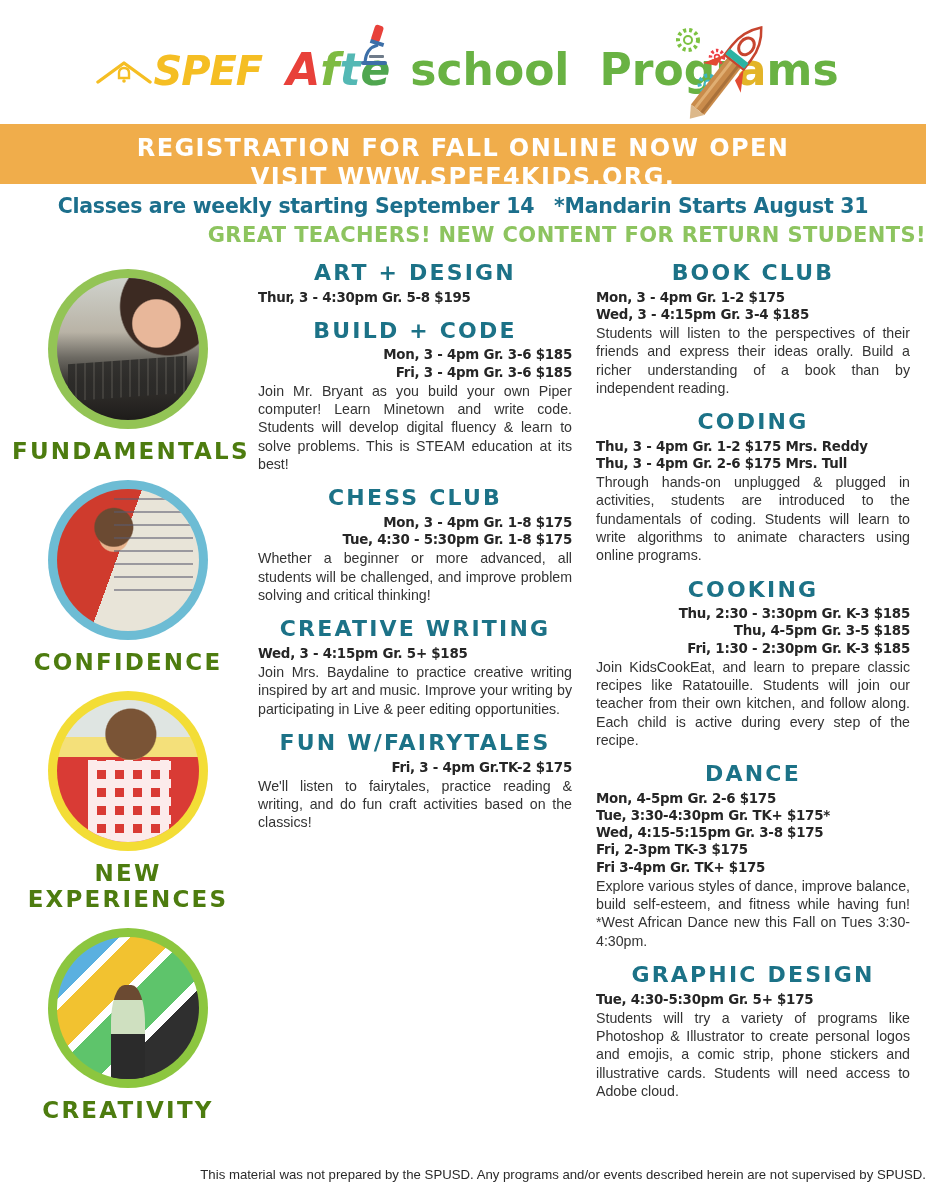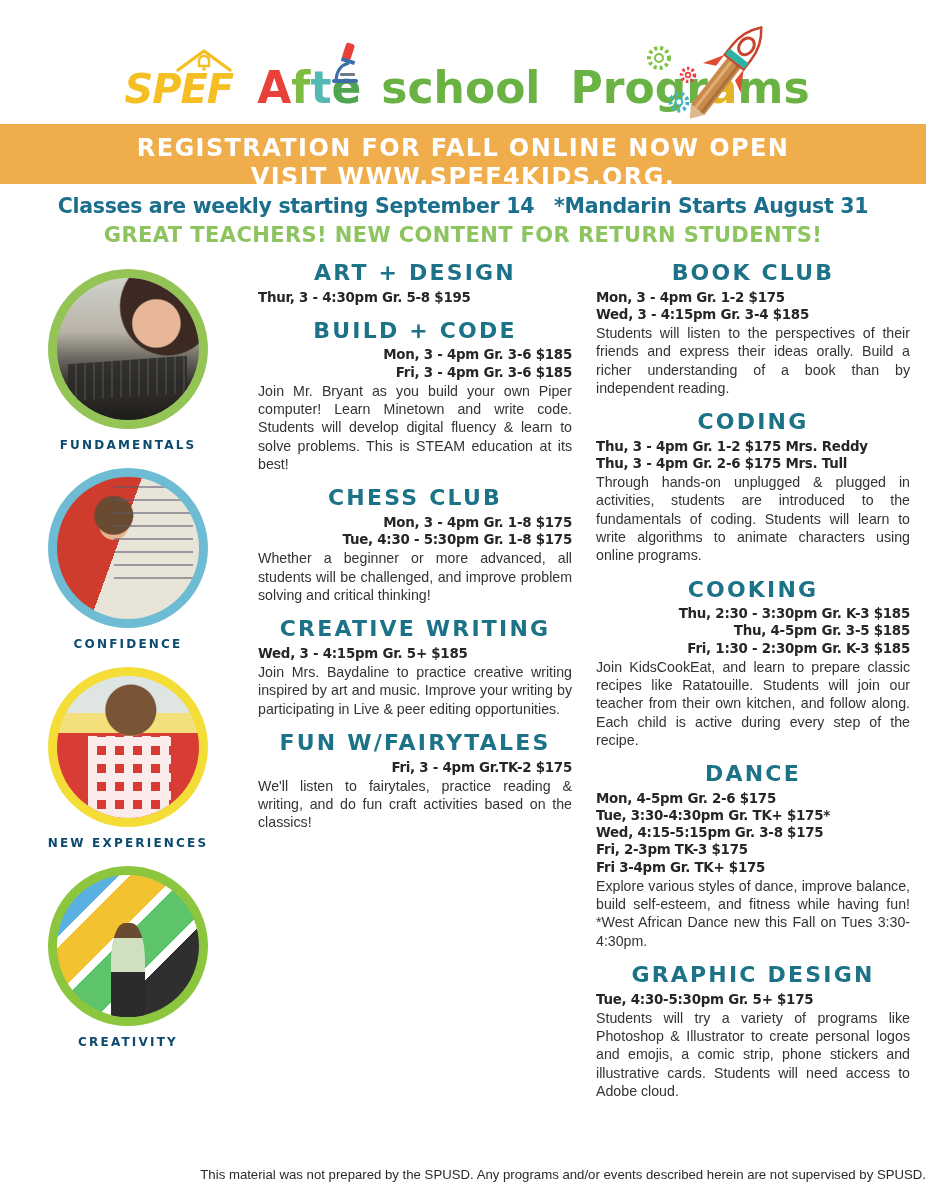--- a/index.html
+++ b/index.html
@@ -26,22 +26,22 @@
     left: 0; right: 0;
     top: 48px;
     display: flex;
     align-items: flex-end;
     justify-content: center;
     gap: 8px;
   }
   .spef-block {
     position: relative;
     display: flex;
-    flex-direction: column;
-    align-items: flex-end;
+    flex-direction: row;
+    align-items: center;
     padding-bottom: 2px;
     margin-left: 8px;
   }
   .spef-roof {
     position: relative;
     width: 58px;
     height: 24px;
     margin-bottom: -2px;
   }
   .spef-word {
@@ -53,21 +53,21 @@
     color: #F5BE23;
     line-height: 0.95;
   }
   .after-word, .school-word, .programs-word {
     font-family: "DejaVu Sans", sans-serif;
     font-weight: bold;
     font-size: 44px;
     line-height: 1;
     position: relative;
   }
-  .after-word { margin-left: 16px; }
+  .after-word { margin-left: 16px; font-style: italic; }
   .letter { display: inline-block; }
   .l-A { color: #E8413A; }
   .l-f1 { color: #7EBB42; }
   .l-t { color: #54B8B4; }
   .l-e { color: #4FA64F; }
   .school-word { color: #69B243; margin-left: 12px; }
   .programs-word { color: #69B243; margin-left: 22px; }
   .l-gold { color: #E3B428; }
 
   
@@ -94,21 +94,21 @@
     text-align: center;
     color: #1C6F8C;
     font-family: "DejaVu Sans", sans-serif;
     font-weight: bold;
     font-size: 20.5px;
     letter-spacing: -0.3px;
     margin-top: 10px;
   }
   .sub1 .gap { display: inline-block; width: 20px; }
   .sub2 {
-    text-align: center;
+    text-align: right;
     color: #8DC45F;
     font-family: "DejaVu Sans", sans-serif;
     font-weight: bold;
     font-size: 21px;
     letter-spacing: 0.4px;
     margin-top: 5px;
     text-transform: uppercase;
   }
 
   
@@ -143,24 +143,24 @@
     justify-content: center;
   }
   .photo-inner {
     width: 100%;
     height: 100%;
     border-radius: 50%;
     overflow: hidden;
     position: relative;
   }
   .photo-label {
-    color: #0c4a6e;
-    font-family: "DejaVu Sans", sans-serif;
-    font-weight: bold;
-    font-size: 12px;
+    color: #4d7c0f;
+    font-family: "DejaVu Sans", sans-serif;
+    font-weight: bold;
+    font-size: 23px;
     letter-spacing: 2.2px;
     text-transform: uppercase;
     margin-top: 9px;
     margin-bottom: 16px;
   }
 
   
   .pic-laptop {
     width:100%; height:100%;
     background:

